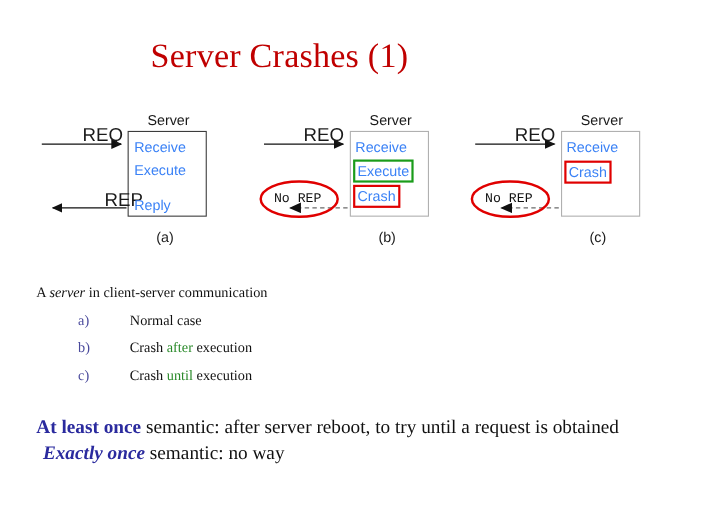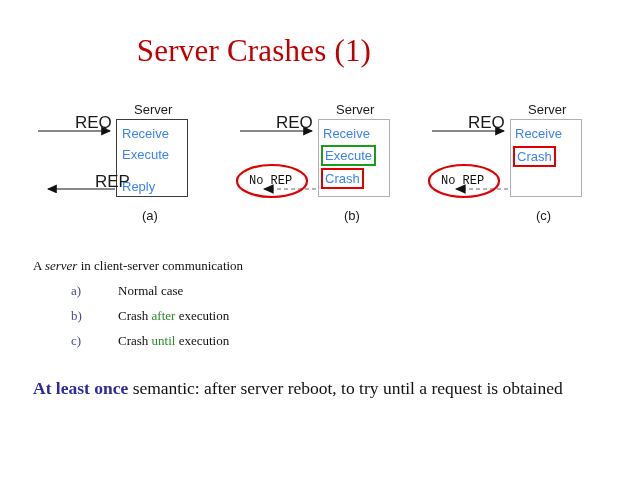--- a/index.html
+++ b/index.html
@@ -253,13 +253,16 @@
   </div>
   <div class="list-line">
     <span class="list-marker">c)</span><span>Crash </span><span class="green-word">until</span><span> execution</span>
   </div>
 </div>
 
 <div id="semantics-block">
   <div class="sem-line">
     <span class="blue-bold">At least once</span><span> semantic: after server reboot, to try until a request is obtained</span>
   </div>
+  <div class="sem-line sem-line-indent">
+    <span class="blue-bold-italic">Exactly once</span><span> semantic: no way</span>
+  </div>
 </div>
 
 </body></html>

